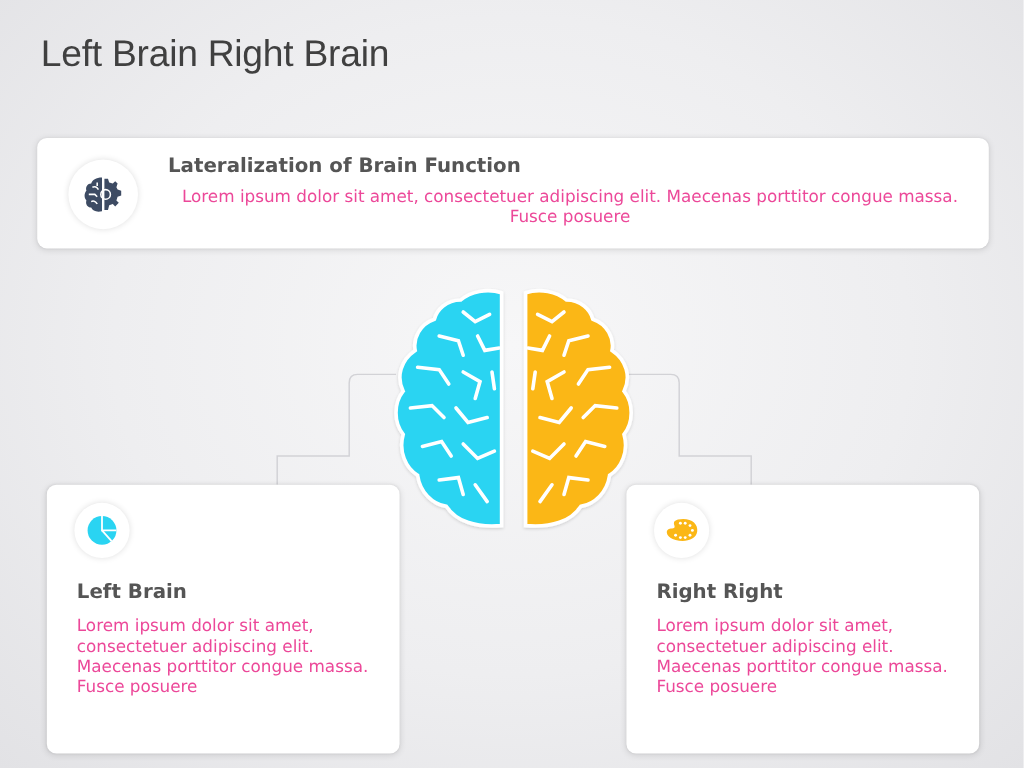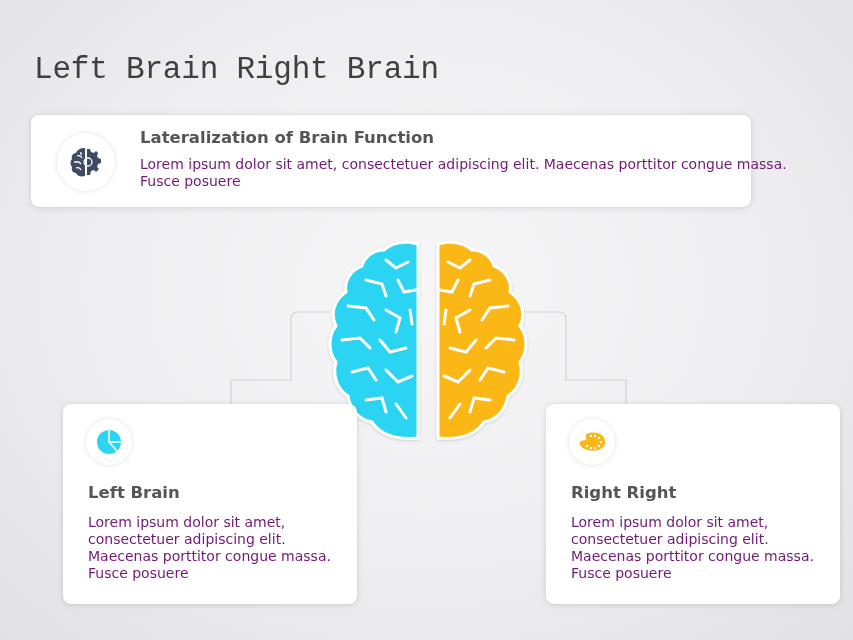--- a/index.html
+++ b/index.html
@@ -2,40 +2,40 @@
 <html><head>
 <meta charset="utf-8">
 <style>
   html, body { margin:0; padding:0; }
   body {
     width:853px; height:640px; position:relative; overflow:hidden;
     background: radial-gradient(ellipse at 50% 45%, #f7f7f8 0%, #eeeef0 55%, #e2e2e5 100%);
     font-family: "DejaVu Sans", sans-serif;
   }
   .title {
-    position:absolute; left:34px; top:52px;
-    font-family:Liberation Mono, monospace; font-size:31px; color:#404040;
+    position:absolute; left:34px; top:27px;
+    font-family:Liberation Sans, sans-serif; font-size:31px; color:#404040;
     letter-spacing:-0.2px;
   }
   .card {
     position:absolute; background:#fff; border-radius:8px;
     box-shadow: 0 1px 6px rgba(0,0,0,0.12), 0 0 2px rgba(0,0,0,0.06);
   }
-  .top-card { left:31px; top:115px; width:720px; height:92px; }
+  .top-card { left:31px; top:115px; width:793px; height:92px;text-align:center; }
   .icon-circle {
     position:absolute; width:56px; height:56px; border-radius:50%;
     background:#fff; box-shadow: 0 0 5px rgba(0,0,0,0.13);
     display:flex; align-items:center; justify-content:center;
   }
   .top-card .icon-circle { left:26px; top:18px; width:58px; height:58px; }
   .card-title { position:absolute; font-weight:bold; color:#555; font-size:16.5px; }
-  .card-body { position:absolute; color:#701a75; font-size:14px; line-height:17px; }
+  .card-body { position:absolute; color:#ec4899; font-size:14px; line-height:17px; }
   .top-card .card-title { left:109px; top:13px; }
   .top-card .card-body { left:109px; top:41px; width:670px; }
-  .bot-card { top:404px; width:294px; height:200px;margin-left:24px; }
+  .bot-card { top:404px; width:294px; height:224px; }
   .bot-left { left:39px; }
   .bot-right { left:522px; }
   .bot-card .icon-circle { left:23px; top:15px; width:46px; height:46px; }
   .bot-card .card-title { left:25px; top:79px; }
   .bot-card .card-body { left:25px; top:110px; width:260px; }
   .connectors { position:absolute; left:0; top:0; }
   .brain { position:absolute; left:326px; top:240px; }
 </style>
 </head>
 <body>

